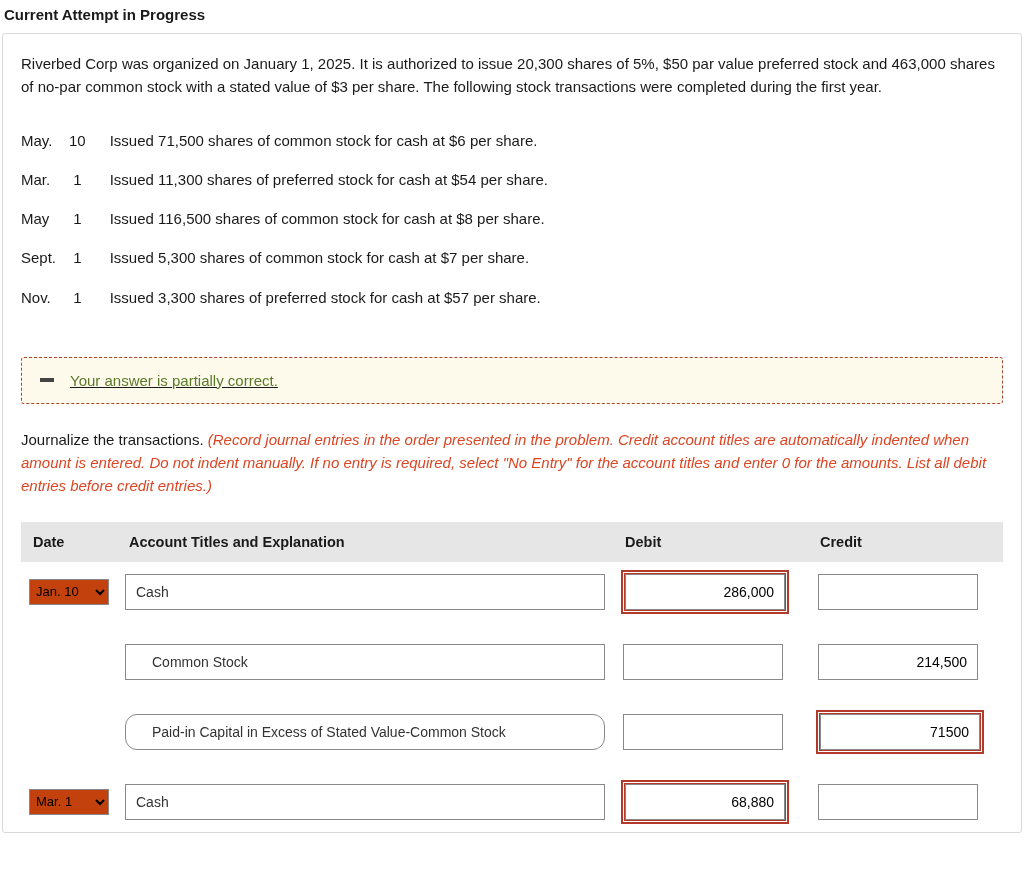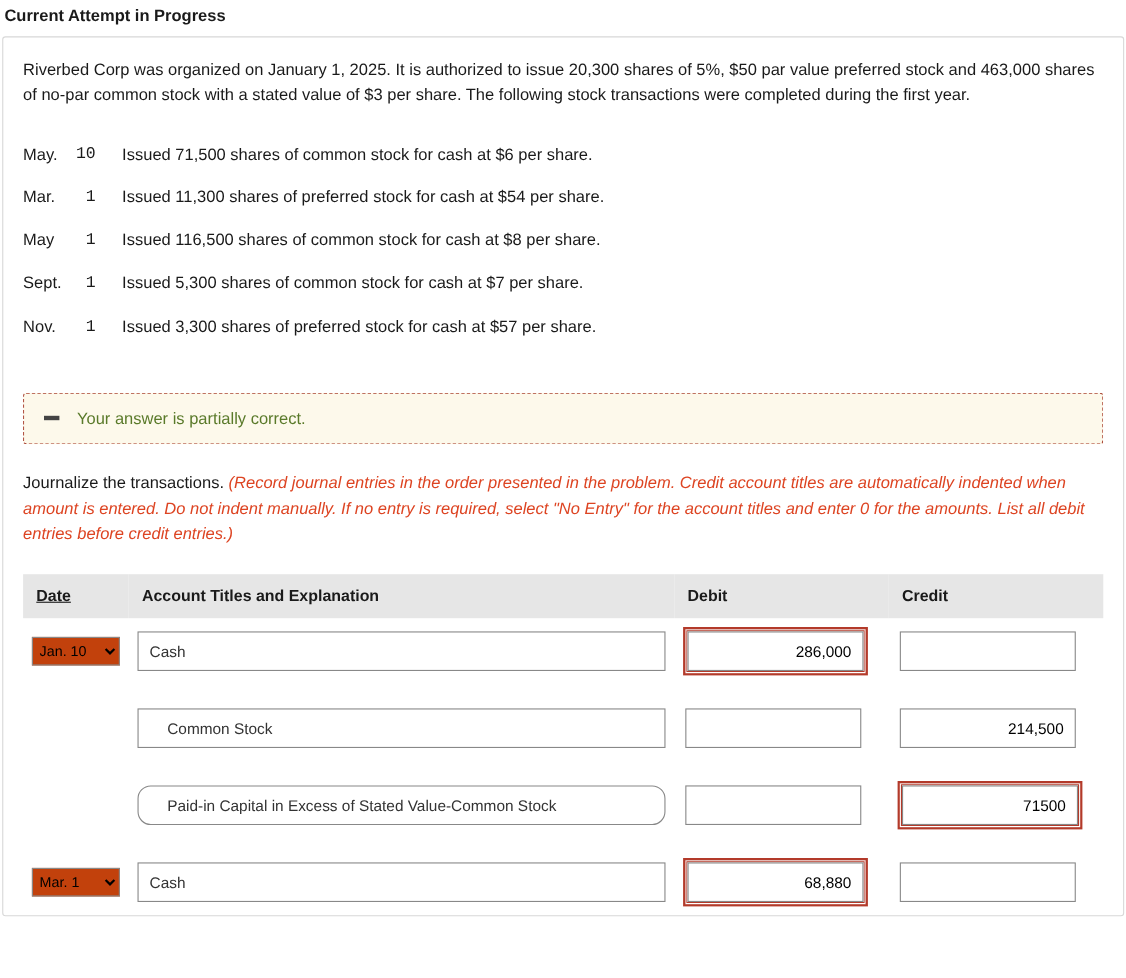--- a/index.html
+++ b/index.html
@@ -21,44 +21,45 @@
     border: 1px solid #d8d8d8;
     border-radius: 3px;
     margin: 0 2px 8px;
     padding: 18px 18px 0;
   }
   .intro { line-height: 1.55; margin-bottom: 22px; }
   .tx-table { display: table; border-collapse: collapse; margin-bottom: 20px; }
   .tx-row { display: table-row; }
   .tx-cell { display: table-cell; padding: 8px 10px 8px 0; vertical-align: top; line-height: 1.55;}
   .tx-month { width: 48px; }
-  .tx-day { width: 30px; text-align: right; padding-right: 24px; font-family: Liberation Mono, monospace;}
+  .tx-day { width: 30px; text-align: center; padding-right: 24px;}
   .answer-box {
     margin: 40px 0 0;
   }
   .feedback {
     border: 1px dashed #aa4433;
     background: #fdf9eb;
     border-radius: 3px;
     padding: 14px 18px;
     margin-bottom: 24px;
     display: flex;
     align-items: center;
     gap: 16px;
+    text-decoration: underline;
   }
   .minus-icon {
     width: 14px; height: 4px; background: #444;
     display: inline-block;
   }
   .feedback-text { color: #5a7a2a; font-size: 15px; }
   .instr { line-height: 1.55; margin-bottom: 24px; }
   .instr-red { color: #d42; font-style: italic; }
   .entry-table { width: 100%; border-collapse: separate; border-spacing: 0; }
   .hdr-row td { background: #e6e6e6; font-weight: 700; padding: 12px 12px; font-size: 14.5px; }
-  .hdr-date { width: 95px; text-decoration: underline; }
+  .hdr-date { width: 95px; }
   .hdr-acct { }
   .hdr-debit, .hdr-credit { width: 195px; margin-top: 38px; }
   .data-row td { padding: 8px 8px; vertical-align: middle; }
   .date-select {
     border: 1px solid #888;
     font-size: 13px;
     padding: 3px 2px;
     width: 80px;
     height: 26px;
     background:#c2410c;

